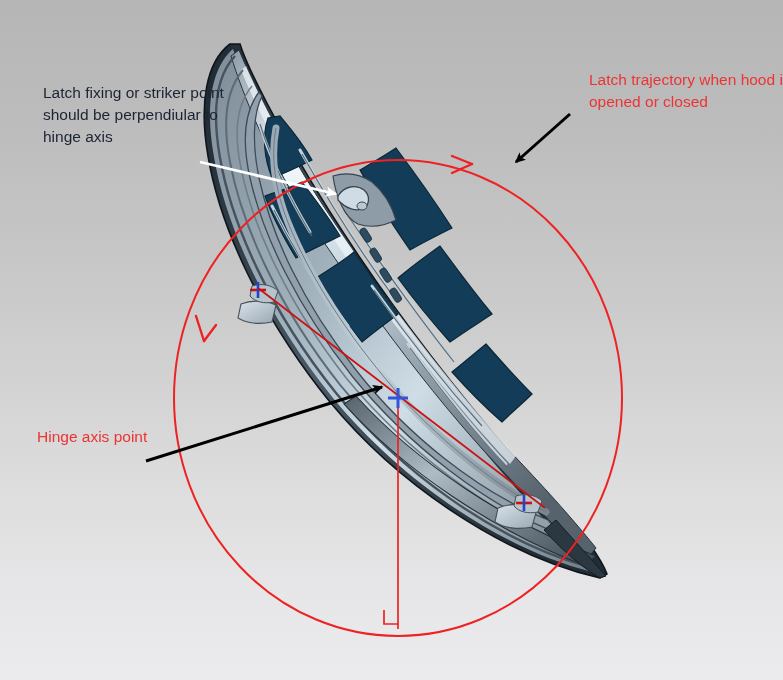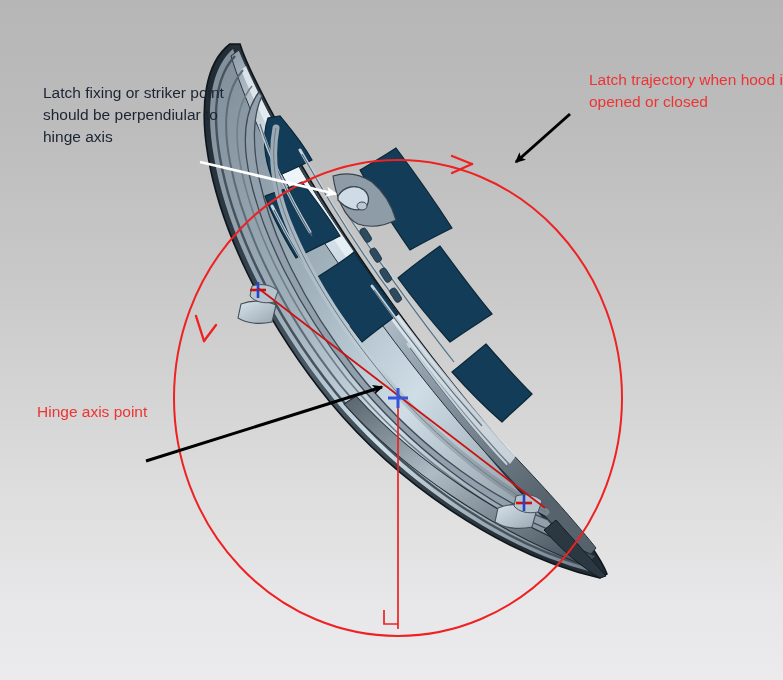--- a/index.html
+++ b/index.html
@@ -29,21 +29,21 @@
   .anno-dark {
     color: #1c2433;
     font-size: 15.5px;
   }
   .anno-red {
     color: #ee3333;
     font-size: 15.5px;
   }
   #anno-latch { left: 43px; top: 82px; width: 190px; }
   #anno-traj  { left: 589px; top: 69px; width: 215px; }
-  #anno-hinge { left: 37px; top: 401px; width: 180px; }
+  #anno-hinge { left: 37px; top: 426px; width: 180px; }
 </style>
 </head>
 <body>
 
 <div id="stage">
 
   <svg id="scene" viewBox="0 0 783 680">
     <defs>
       <linearGradient id="gShellTop" x1="0" y1="0" x2="1" y2="1">
         <stop offset="0%" stop-color="#7f8d99"></stop>

